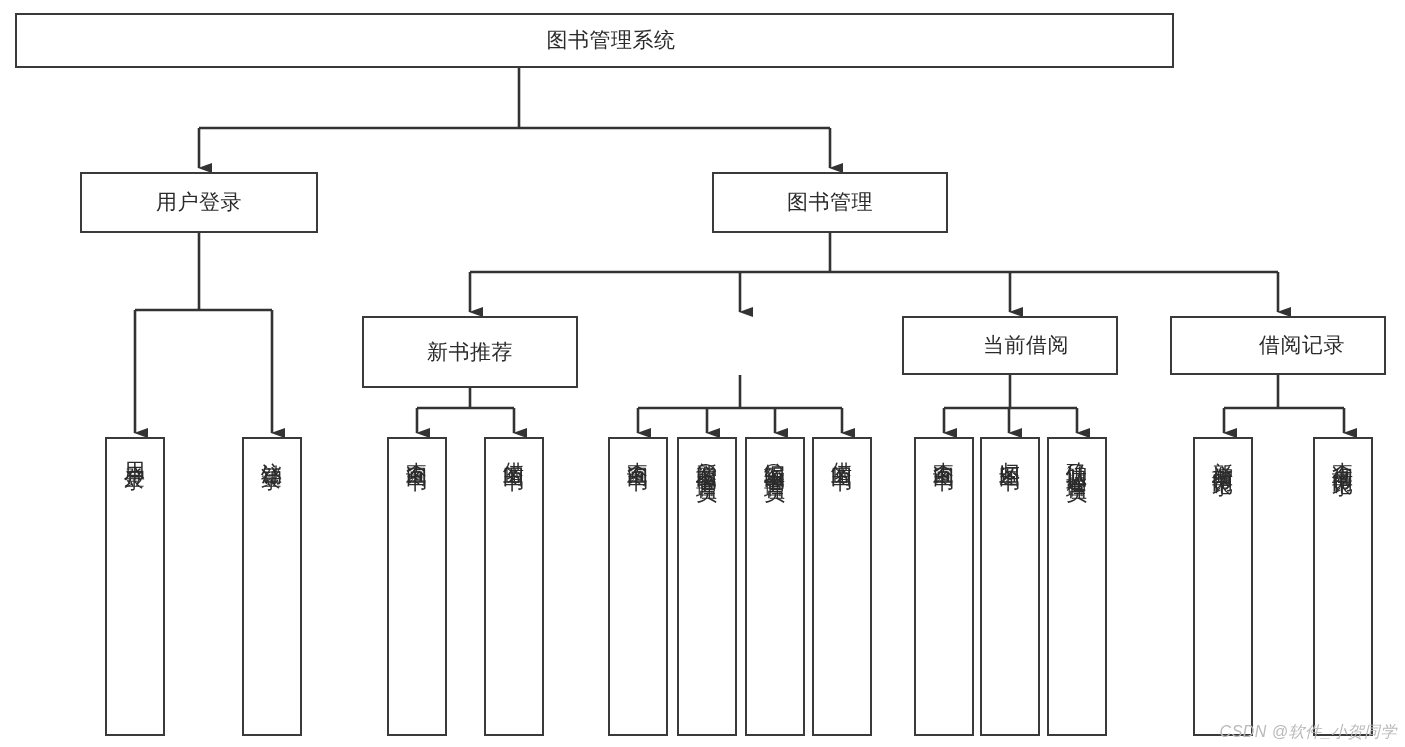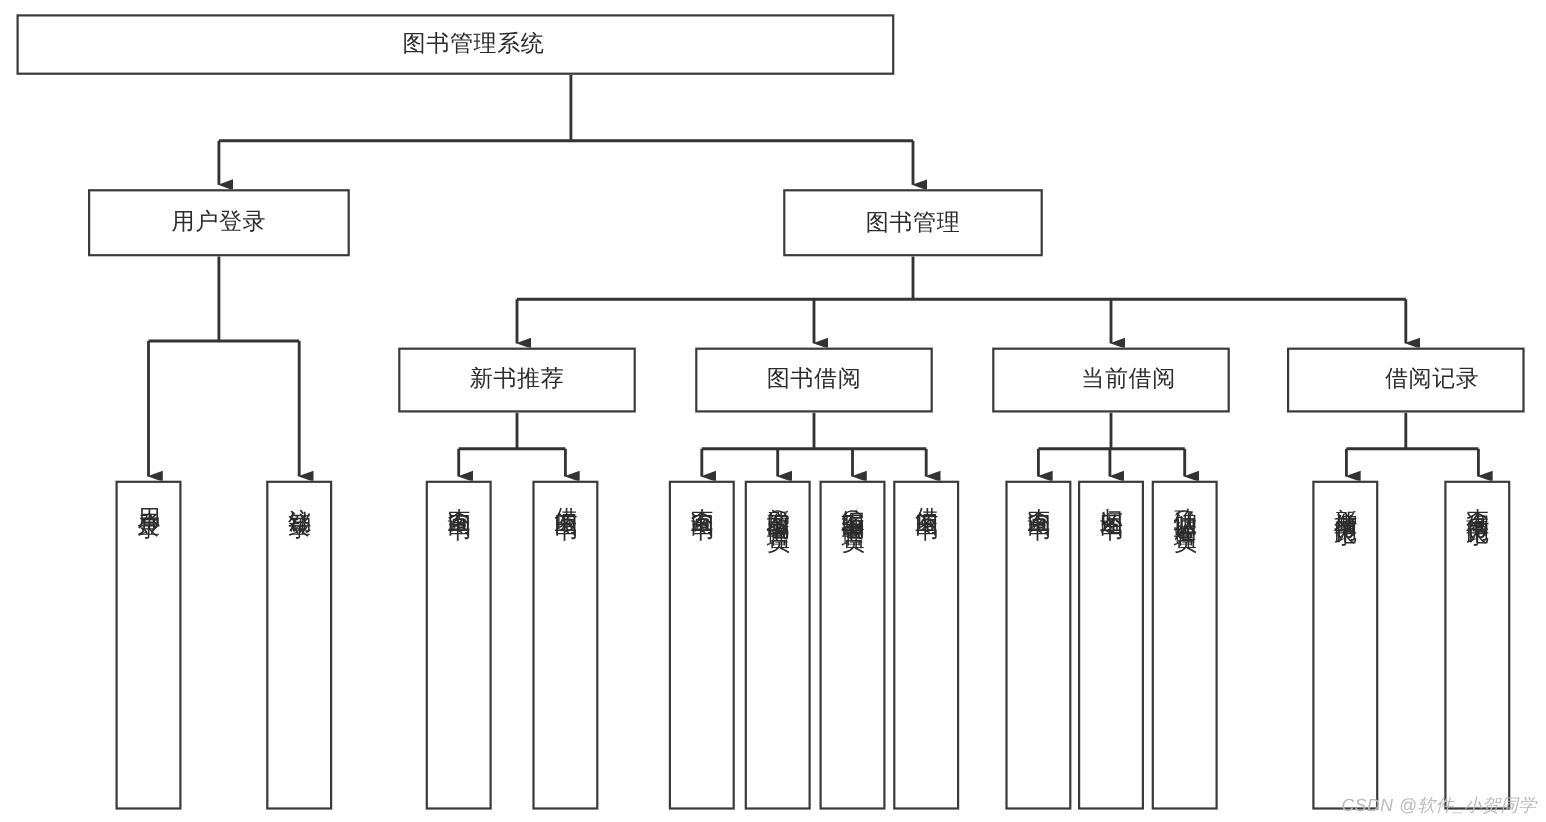--- a/index.html
+++ b/index.html
@@ -122,39 +122,36 @@
       <path d="M 1009 408 L 1009 433" marker-end="url(#arrow)"></path>
       <path d="M 1077 408 L 1077 433" marker-end="url(#arrow)"></path>
 
       <path d="M 1278 375 L 1278 408"></path>
       <path d="M 1224 408 L 1344 408"></path>
       <path d="M 1224 408 L 1224 433" marker-end="url(#arrow)"></path>
       <path d="M 1344 408 L 1344 433" marker-end="url(#arrow)"></path>
     </g>
   </svg>
 
-  <div class="node h-node" style="left:15px; top:13px; width:798px; height:55px;padding-left:33px;">
+  <div class="node h-node" style="left:15px; top:13px; width:1159px; height:55px;padding-left:33px;">
     <span class="node-label">图书管理系统</span>
   </div>
 
   <div class="node h-node" style="left:80px; top:172px; width:238px; height:61px;">
     <span class="node-label">用户登录</span>
   </div>
 
-  <div class="node h-node" style="left:712px; top:172px; width:236px; height:61px;font-family:Liberation Serif, serif;">
+  <div class="node h-node" style="left:712px; top:172px; width:236px; height:61px;">
     <span class="node-label">图书管理</span>
   </div>
 
-  <div class="node h-node" style="left:362px; top:316px; width:216px; height:59px;">
+  <div class="node h-node" style="left:362px; top:316px; width:216px; height:72px;font-family:Liberation Serif, serif;">
     <span class="node-label">新书推荐</span>
   </div>
 
-  <div class="node h-node" style="left:632px; top:316px; width:216px; height:59px;">
-    <span class="node-label">图书借阅</span>
-  </div>
 
   <div class="node h-node" style="left:902px; top:316px; width:216px; height:59px;padding-left:32px;">
     <span class="node-label">当前借阅</span>
   </div>
 
   <div class="node h-node" style="left:1170px; top:316px; width:216px; height:59px;padding-left:48px;">
     <span class="node-label">借阅记录</span>
   </div>
 
   <div class="node v-node" style="left:105px; top:437px; width:60px; height:299px;">

